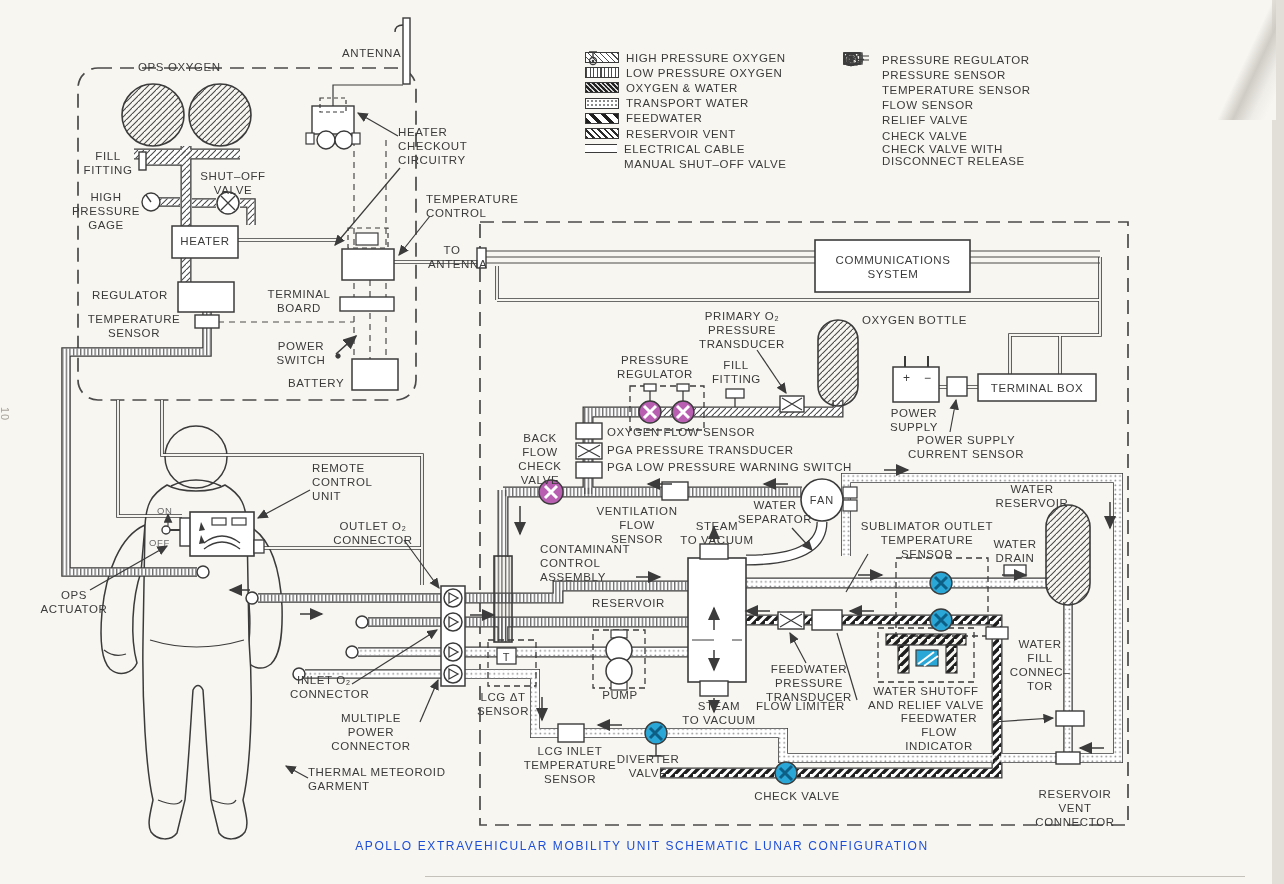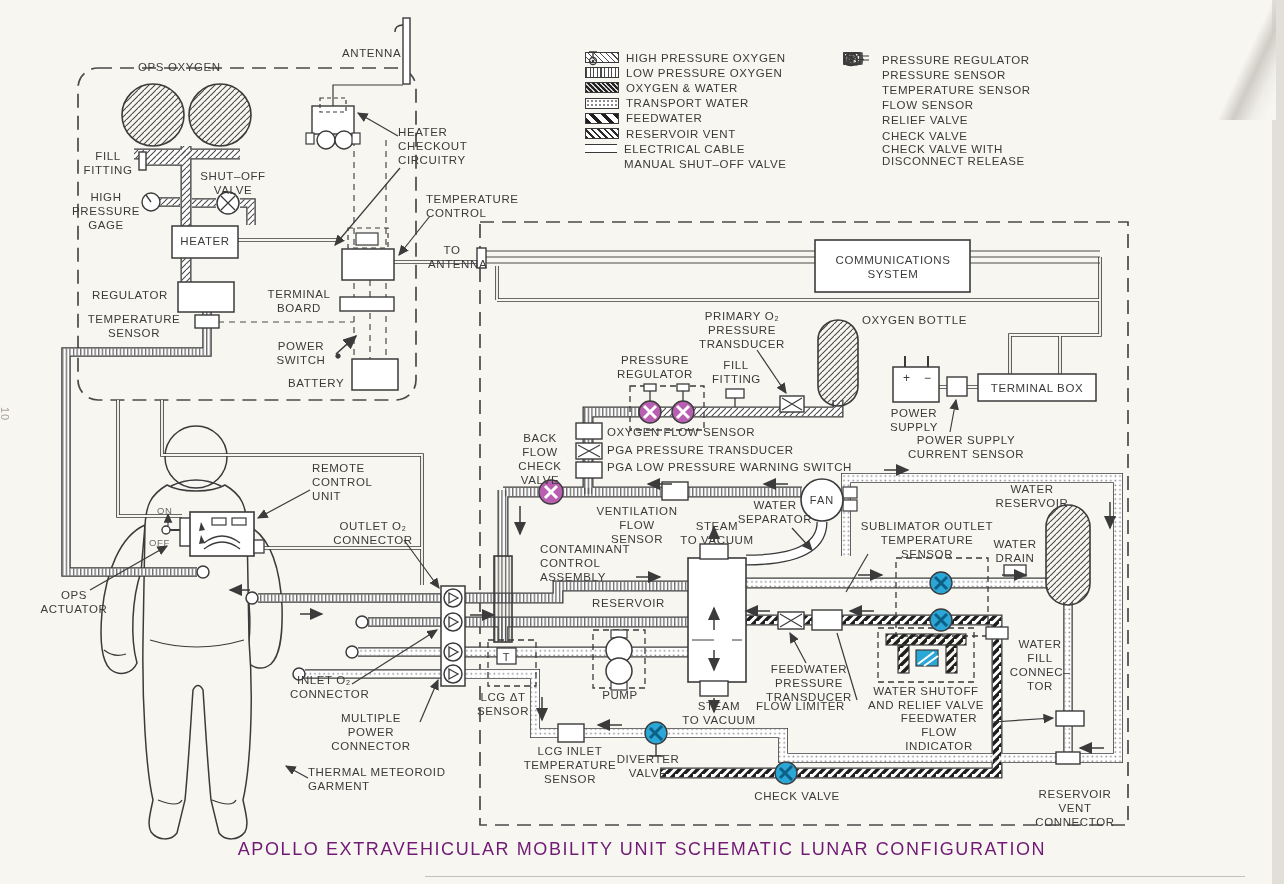--- a/index.html
+++ b/index.html
@@ -5,21 +5,21 @@
   html,body{margin:0;padding:0;background:#e8e6e0}
   #page{position:relative;width:1284px;height:884px;background:#f8f6f1;overflow:hidden;
         font-family:"Liberation Sans",sans-serif;color:#3b3b3b}
   svg{position:absolute;left:0;top:0}
   .lbl{position:absolute;font:11.5px/1.22 "Liberation Sans",sans-serif;letter-spacing:.6px;
        color:#3b3b3b;white-space:pre-line;z-index:3}
   .c{text-align:center}.r{text-align:center}
   .ops-title{font-size:15px;font-weight:bold;letter-spacing:2.5px;background:#f8f6f1;
              border-bottom:2.5px solid #3a3a3a;padding:0 6px 3px 6px}
   .plss-title{font-size:13.5px;font-weight:bold;letter-spacing:2.5px;background:#f8f6f1;padding:0 10px}
-  .main-title{font-size:18px;letter-spacing:1.6px;color:#701a75}
+  .main-title{font-size:12px;letter-spacing:1.6px;color:#1d4ed8}
   
   .legend{position:absolute;z-index:3}
   .leg-row{display:flex;align-items:center;height:15.2px}
   .leg-row .txt{font-size:11.5px;letter-spacing:.6px;margin-left:7px;white-space:pre-line;line-height:1.05}
   .sw{width:32px;height:9px;border:1px solid #3a3a3a;background:#fff;flex:none}
   .sw-hp{background:repeating-linear-gradient(45deg,#fff 0 3px,#4a4a4a 3px 4.2px)}
   .sw-lp{background:repeating-linear-gradient(90deg,#4a4a4a 0 1.1px,#fff 1.1px 3.6px)}
   .sw-ow{background:#8b8b8b;background-image:repeating-linear-gradient(45deg,#222 0 2px,rgba(255,255,255,.7) 2px 3.4px),repeating-linear-gradient(-45deg,#333 0 1.4px,transparent 1.4px 4px)}
   .sw-tw{background-image:radial-gradient(#8a8a8a 1px,transparent 1.3px);background-size:4px 4px}
   .sw-fw{background:repeating-linear-gradient(45deg,#1e1e1e 0 3.6px,#fff 3.6px 8.4px)}

